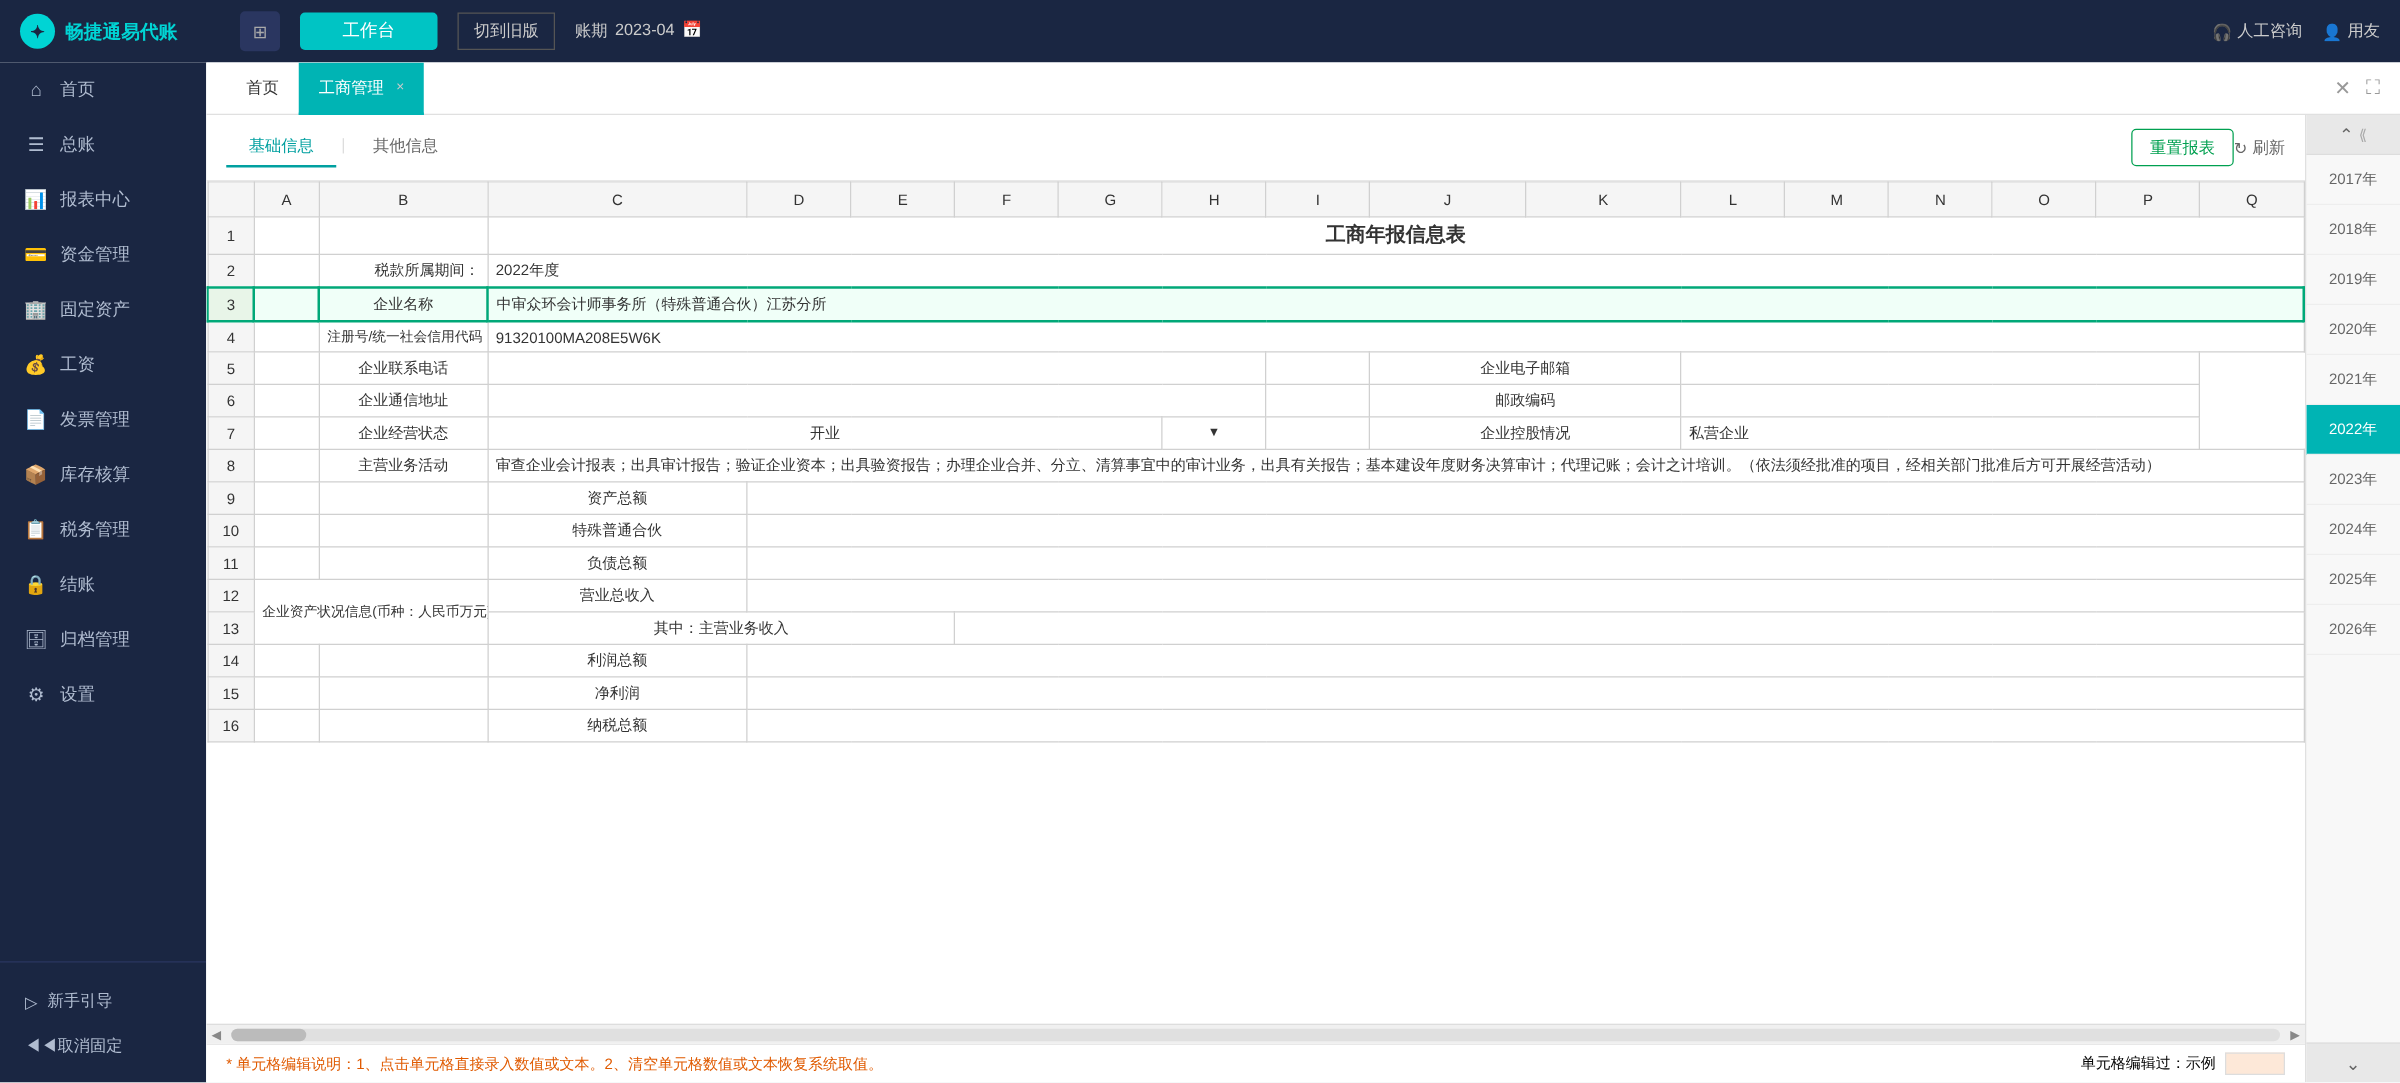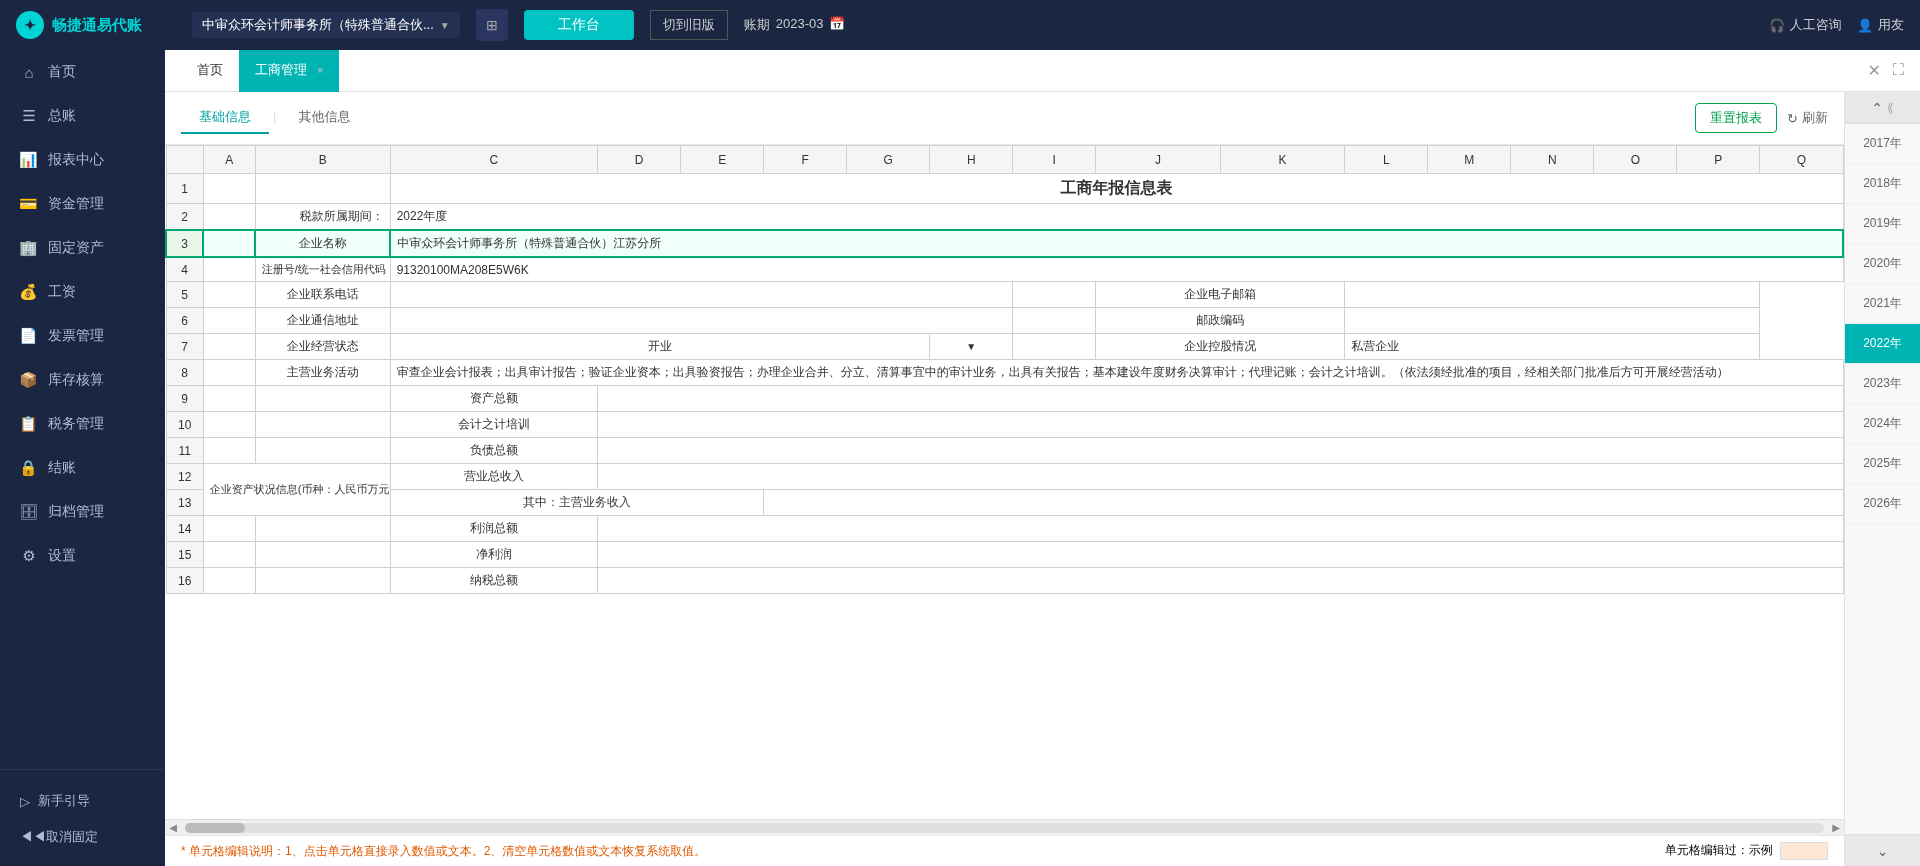--- a/index.html
+++ b/index.html
@@ -47,21 +47,21 @@
     
     .page-content { flex: 1; display: flex; overflow: hidden; background: #fff; margin: 0; }
 
     
     .spreadsheet-wrapper { flex: 1; display: flex; flex-direction: column; overflow: hidden; }
     .sheet-toolbar { display: flex; align-items: center; justify-content: space-between; padding: 10px 16px; border-bottom: 1px solid #e8e8e8; }
     .sheet-tabs { display: flex; gap: 0; }
     .sheet-tab { padding: 6px 18px; font-size: 13px; color: #666; cursor: pointer; border-bottom: 2px solid transparent; }
     .sheet-tab.active { color: #00a0a0; border-bottom: 2px solid #00a0a0; }
     .sheet-tab-divider { color: #ddd; padding: 6px 4px; }
-    .toolbar-right { display: flex; align-items: center; gap: 10px; }
+    .toolbar-right { display: flex; align-items: center; }
     .reset-btn { border: 1px solid #00a050; color: #00a050; background: #fff; border-radius: 4px; padding: 5px 14px; font-size: 13px; cursor: pointer; }
     .refresh-btn { display: flex; align-items: center; gap: 4px; color: #666; font-size: 13px; cursor: pointer; }
 
     
     .table-container { flex: 1; overflow: auto; position: relative; }
     .spreadsheet-table { border-collapse: collapse; width: 100%; table-layout: fixed; }
     .spreadsheet-table th, .spreadsheet-table td {
       border: 1px solid #d0d0d0; font-size: 12px; padding: 4px 6px;
       white-space: nowrap; overflow: hidden;
     }
@@ -88,30 +88,26 @@
     .row8-text { font-size: 11px; line-height: 1.4; }
   </style>
 </head>
 <body>
 
 <div class="top-header">
   <div class="logo-area">
     <div class="logo-icon">✦</div>
     <span>畅捷通易代账</span>
   </div>
-  <div class="company-selector">
-    <span>中审众环会计师事务所（特殊普通合伙...</span>
-    <span class="arrow">▼</span>
-  </div>
   <div class="icon-btn">⊞</div>
   <div class="workbench-btn">工作台</div>
   <div class="switch-btn">切到旧版</div>
   <div class="period-info">
     <span>账期</span>
-    <span>2023-03</span>
+    <span>2023-04</span>
     <span>📅</span>
   </div>
   <div class="header-right">
     <div class="user-service">
       <span>🎧</span>
       <span>人工咨询</span>
     </div>
     <div class="user-service">
       <span>👤</span>
       <span>用友</span>
@@ -319,21 +315,21 @@
                 <td></td>
                 <td></td>
                 <td class="label-cell">资产总额</td>
                 <td colspan="14"></td>
               </tr>
 
               <tr>
                 <td class="row-header">10</td>
                 <td></td>
                 <td></td>
-                <td class="label-cell">会计之计培训</td>
+                <td class="label-cell">特殊普通合伙</td>
                 <td colspan="14"></td>
               </tr>
 
               <tr>
                 <td class="row-header">11</td>
                 <td></td>
                 <td></td>
                 <td class="label-cell">负债总额</td>
                 <td colspan="14"></td>
               </tr>

